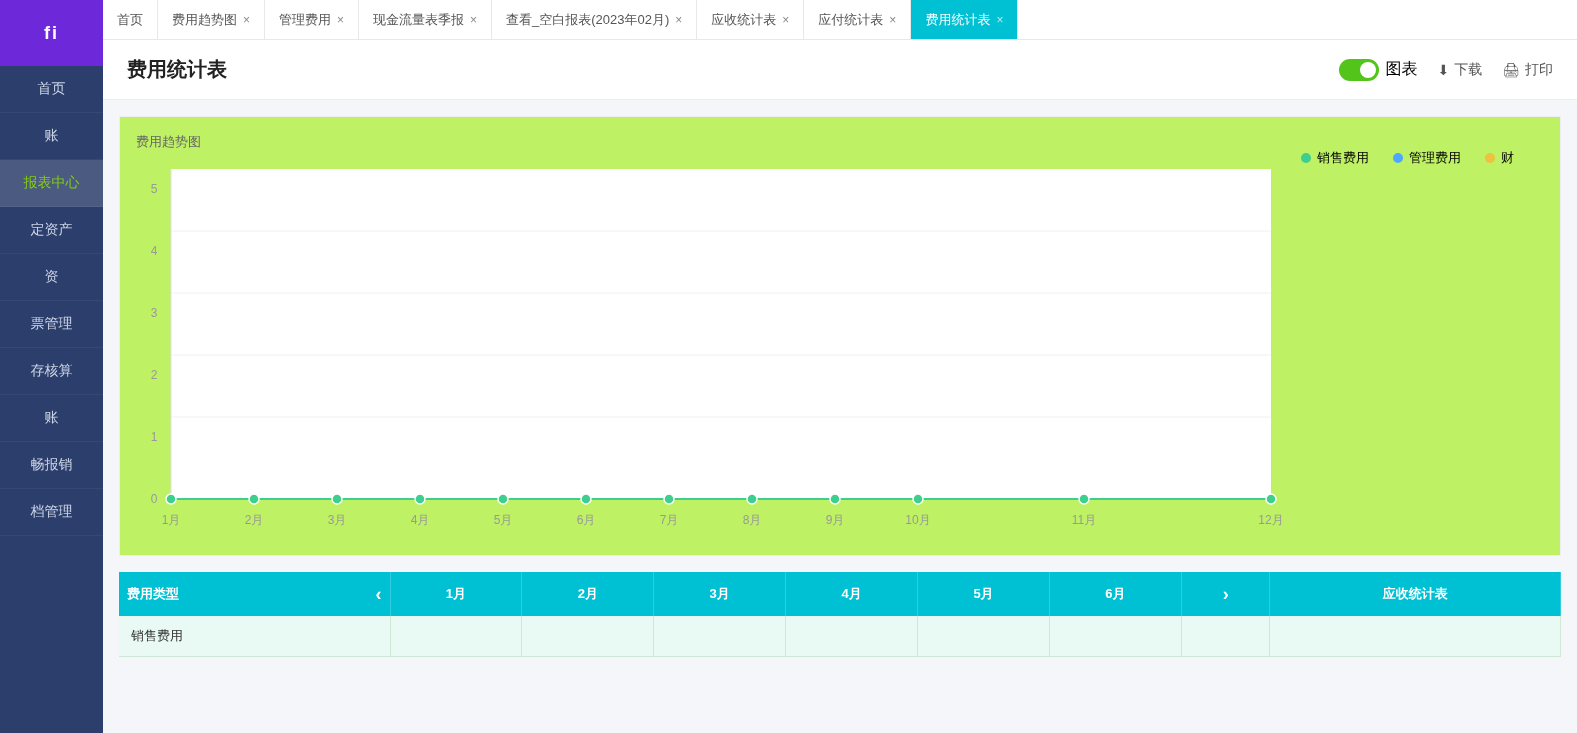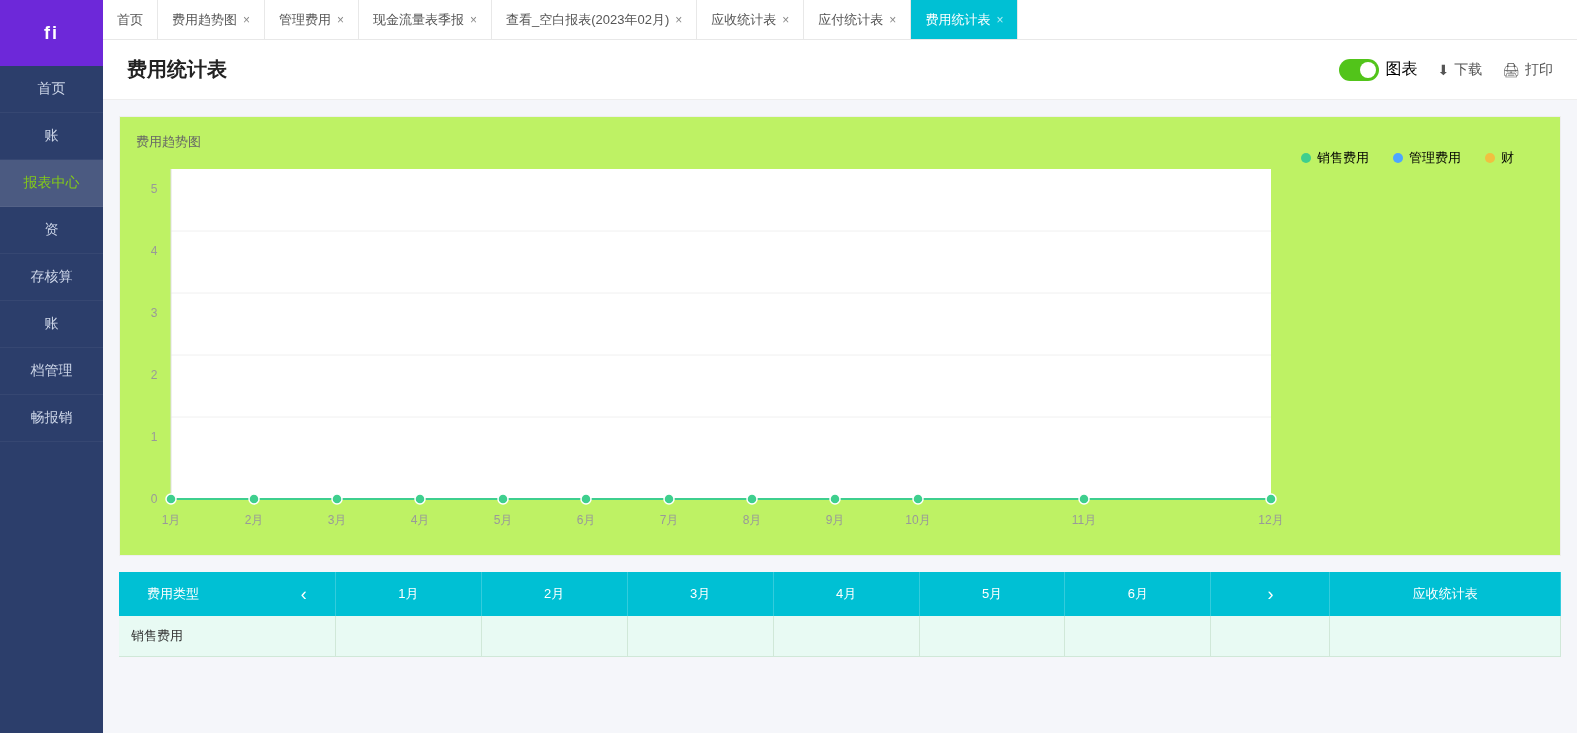--- a/index.html
+++ b/index.html
@@ -182,22 +182,22 @@
       width: 100%;
       border-collapse: collapse;
     }
     .data-table thead tr {
       background: #00c0d4;
       color: #fff;
       height: 44px;
     }
     .data-table thead th {
       font-size: 13px;
-      font-weight: normal;
-      padding: 0 28px;
+      font-weight: bold;
+      padding: 0 8px;
       text-align: center;
       border-right: 1px solid rgba(255,255,255,0.2);
     }
     .data-table thead th:first-child {
       text-align: left;
     }
     .data-table tbody tr {
       background: #e8faf3;
       height: 40px;
     }
@@ -219,25 +219,27 @@
     }
   </style>
 </head>
 <body>
 
 <div class="sidebar">
   <div class="sidebar-logo">fi</div>
   <div class="sidebar-item">首页</div>
   <div class="sidebar-item">账</div>
   <div class="sidebar-item active">报表中心</div>
+  <div class="sidebar-item">定资产</div>
   <div class="sidebar-item">资</div>
+  <div class="sidebar-item">票管理</div>
   <div class="sidebar-item">存核算</div>
   <div class="sidebar-item">账</div>
+  <div class="sidebar-item">畅报销</div>
   <div class="sidebar-item">档管理</div>
-  <div class="sidebar-item">畅报销</div>
 </div>
 
 <div class="main">
 
   <div class="tabbar">
     <div class="tab">
       <span>首页</span>
     </div>
     <div class="tab">
       <span>费用趋势图</span>

